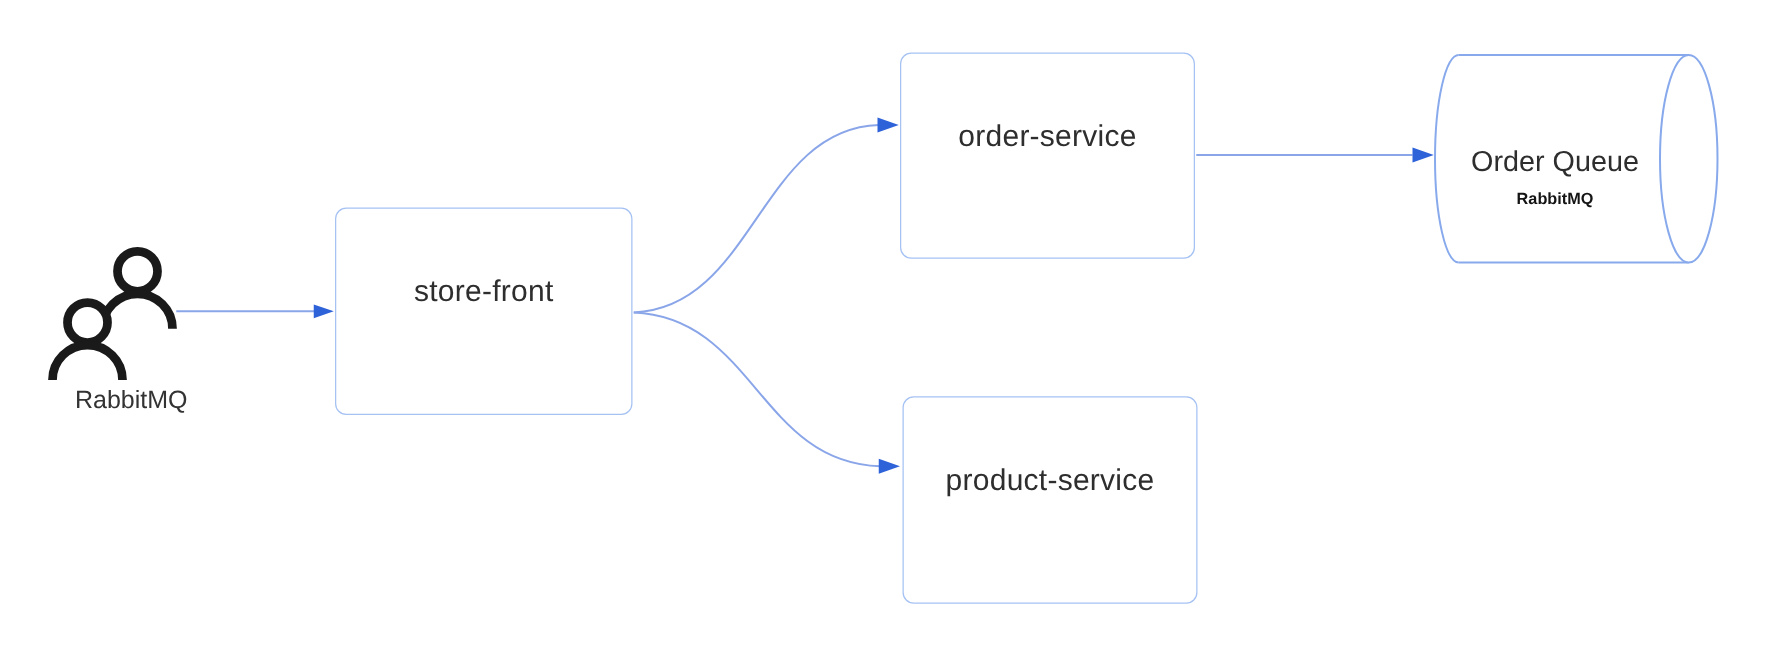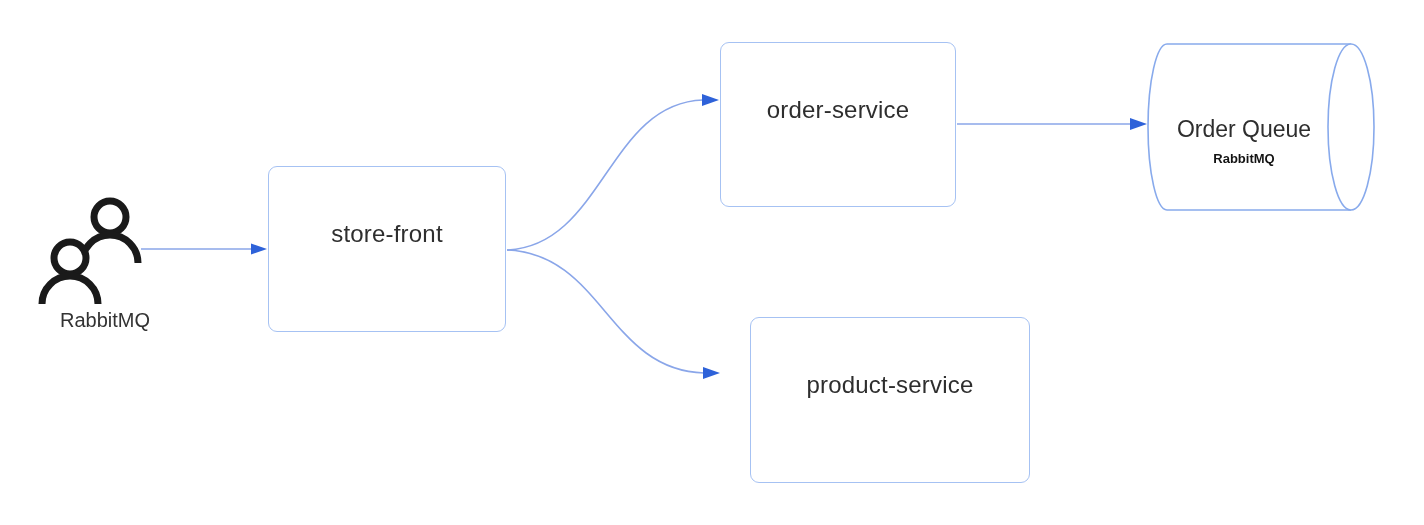--- a/index.html
+++ b/index.html
@@ -111,20 +111,20 @@
   <div class="actor-label">RabbitMQ</div>
 
   <div class="node" style="left:268px; top:166px; width:238px; height:166px;padding-left:44px;">
     <div class="title">store-front</div>
   </div>
 
   <div class="node" style="left:720px; top:42px; width:236px; height:165px;">
     <div class="title">order-service</div>
   </div>
 
-  <div class="node" style="left:750px; top:317px; width:280px; height:166px;">
+  <div class="node" style="left:722px; top:317px; width:236px; height:166px;">
     <div class="title">product-service</div>
   </div>
 
   <div class="cyl-title">Order Queue</div>
   <div class="cyl-subtitle">RabbitMQ</div>
 
 </div>
 
 </body></html>

